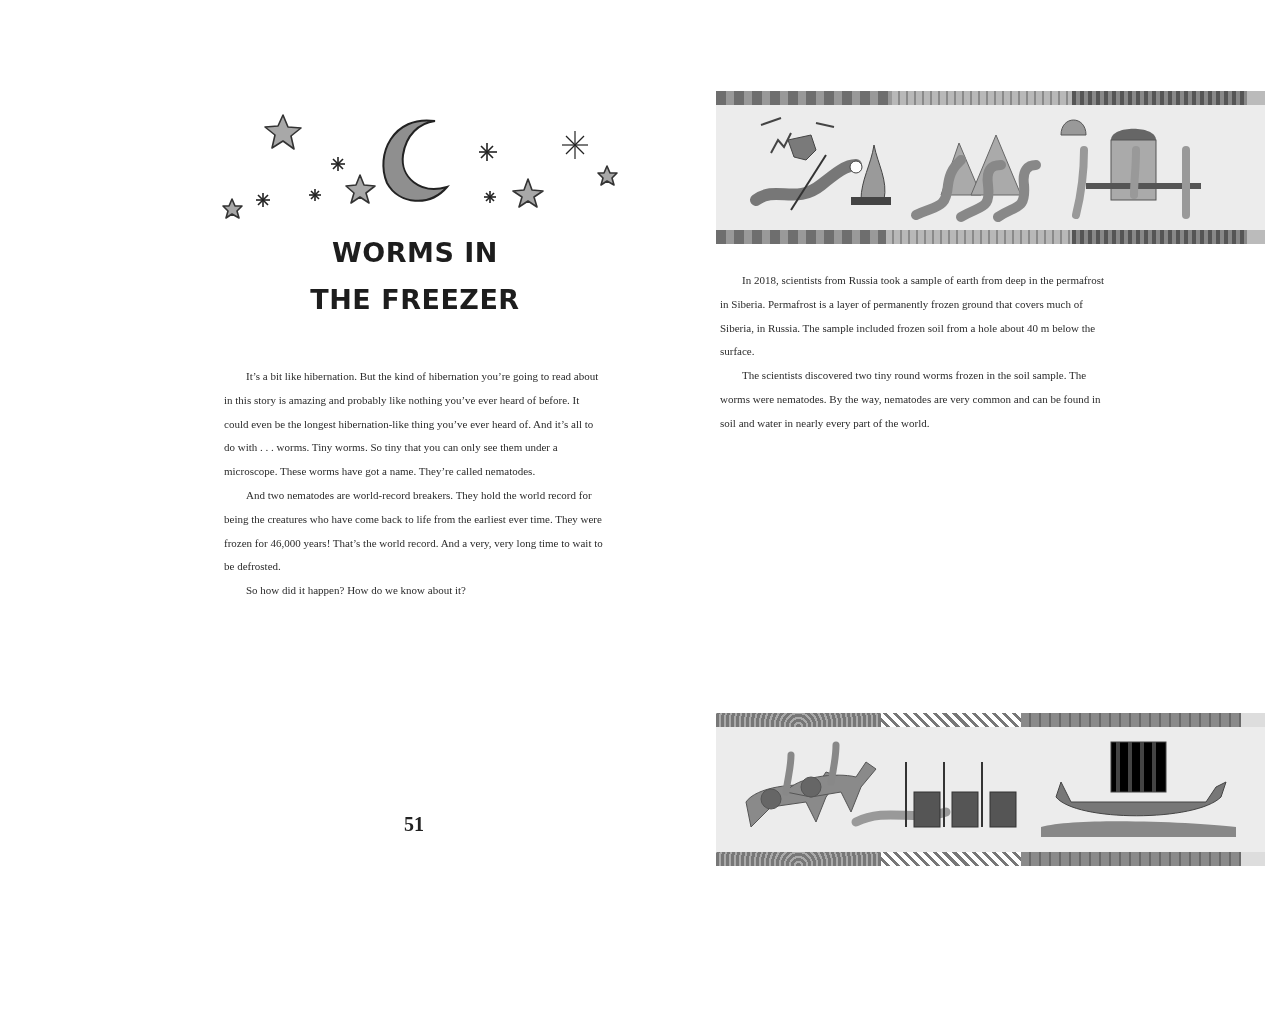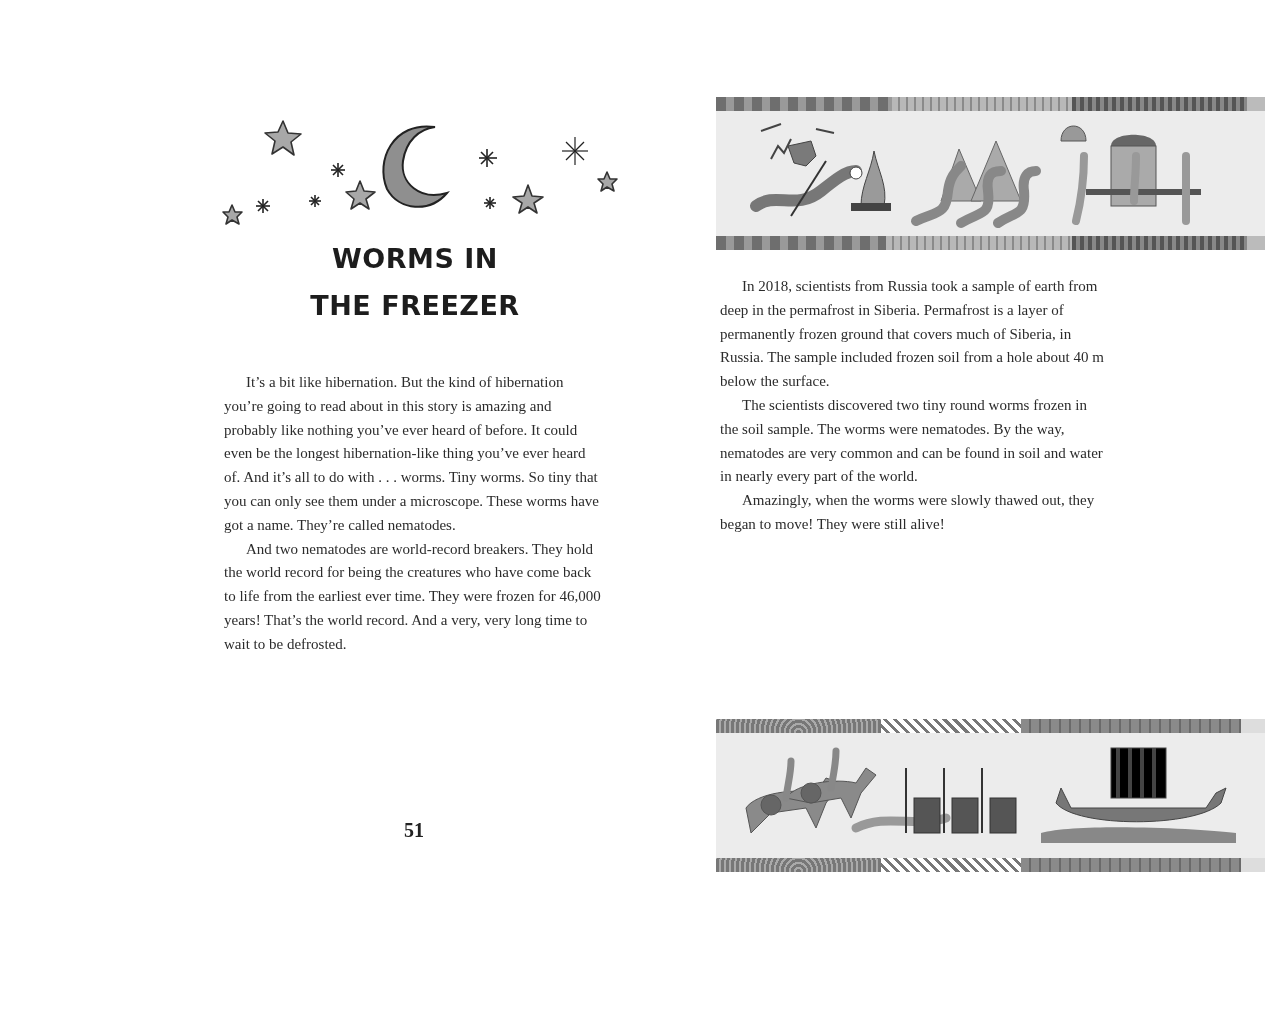--- a/index.html
+++ b/index.html
@@ -1,27 +1,27 @@
 <!DOCTYPE html>
 <html><head>
 <meta charset="utf-8">
 <style>
   html, body { margin:0; padding:0; background:#ffffff; }
   body { width:1280px; height:1034px; position:relative; overflow:hidden; font-family:"Liberation Serif", serif; color:#2a2a2a; }
-  .page { position:absolute; top:0; height:758px;margin-top:6px; }
+  .page { position:absolute; top:0; height:758px; }
   #left-page { left:0; width:640px; }
   #right-page { left:640px; width:640px; }
 
   
   .sky { position:absolute; left:215px; top:95px; width:420px; height:140px; }
   .title { position:absolute; left:230px; width:370px; text-align:center; font-family:"DejaVu Sans", sans-serif; font-weight:bold; font-size:27px; letter-spacing:0.5px; color:#1d1d1d; line-height:46px; }
   .title.l1 { top:230px; }
   .title.l2 { top:277px; }
 
-  .body-text { position:absolute; font-size:15px; line-height:23.8px; color:#2b2b2b; }
+  .body-text { position:absolute; font-size:11px; line-height:23.8px; color:#2b2b2b; }
   .body-text p { margin:0; text-indent:22px; }
   .body-text p.first { text-indent:0; }
   #left-text { left:224px; top:365px; width:380px; }
   #right-text { left:80px; top:269px; width:385px; }
 
   .page-number { position:absolute; left:404px; top:813px; font-weight:bold; font-size:20px; color:#222; }
 
   
   .banner { position:absolute; left:76px; width:549px; background:#ececec; }
   .banner .strip { position:absolute; left:0; right:0; height:14px; background:#8d8d8d; overflow:hidden; display:flex; }
@@ -86,20 +86,21 @@
     </g>
 
     <path d="M220,26 C178,20 160,60 172,88 C184,110 215,112 232,92 C205,100 185,82 188,60 C191,40 204,28 220,26 Z" fill="#8f8f8f" stroke="#222" stroke-width="2"></path>
   </svg>
   <div class="title l1">WORMS IN</div>
   <div class="title l2">THE FREEZER</div>
 
   <div class="body-text" id="left-text">
     <p>It’s a bit like hibernation. But the kind of hibernation you’re going to read about in this story is amazing and probably like nothing you’ve ever heard of before. It could even be the longest hibernation-like thing you’ve ever heard of. And it’s all to do with . . . worms. Tiny worms. So tiny that you can only see them under a microscope. These worms have got a name. They’re called nematodes.</p>
     <p>And two nematodes are world-record breakers. They hold the world record for being the creatures who have come back to life from the earliest ever time. They were frozen for 46,000 years! That’s the world record. And a very, very long time to wait to be defrosted.</p>
+    <p>So how did it happen? How do we know about it?</p>
   </div>
 
   <div class="page-number">51</div>
 </div>
 
 <div class="page" id="right-page">
   <div class="banner" id="banner-top">
     <div class="strip top">
       <div class="seg" style="width:176px;background:repeating-linear-gradient(90deg,#6e6e6e 0 10px,#999 10px 18px);"></div>
       <div class="seg" style="width:180px;background:repeating-linear-gradient(90deg,#b8b8b8 0 6px,#8a8a8a 6px 8px);"></div>
@@ -148,21 +149,20 @@
       <div class="seg" style="width:170px;background:repeating-linear-gradient(90deg,#6e6e6e 0 10px,#999 10px 18px);"></div>
       <div class="seg" style="width:186px;background:repeating-linear-gradient(90deg,#b8b8b8 0 6px,#8a8a8a 6px 8px);"></div>
       <div class="seg" style="width:175px;background:repeating-linear-gradient(90deg,#555 0 4px,#888 4px 8px);"></div>
       <div class="seg" style="flex:1;background:#bbb;"></div>
     </div>
   </div>
 
   <div class="body-text" id="right-text">
     <p>In 2018, scientists from Russia took a sample of earth from deep in the permafrost in Siberia. Permafrost is a layer of permanently frozen ground that covers much of Siberia, in Russia. The sample included frozen soil from a hole about 40 m below the surface.</p>
     <p>The scientists discovered two tiny round worms frozen in the soil sample. The worms were nematodes. By the way, nematodes are very common and can be found in soil and water in nearly every part of the world.</p>
-    <p>Amazingly, when the worms were slowly thawed out, they began to move! They were still alive!</p>
   </div>
 
   <div class="banner" id="banner-bottom">
     <div class="strip top">
       <div class="seg" style="width:165px;background:repeating-radial-gradient(circle at 50% 100%,#777 0 3px,#aaa 3px 5px);"></div>
       <div class="seg" style="width:140px;background:repeating-linear-gradient(45deg,#fff 0 4px,#777 4px 7px);"></div>
       <div class="seg" style="width:220px;background:repeating-linear-gradient(90deg,#8a8a8a 0 8px,#6a6a6a 8px 10px);"></div>
       <div class="seg" style="flex:1;background:#ddd;"></div>
     </div>
     <svg class="scene" viewBox="0 0 549 125" preserveAspectRatio="none">

